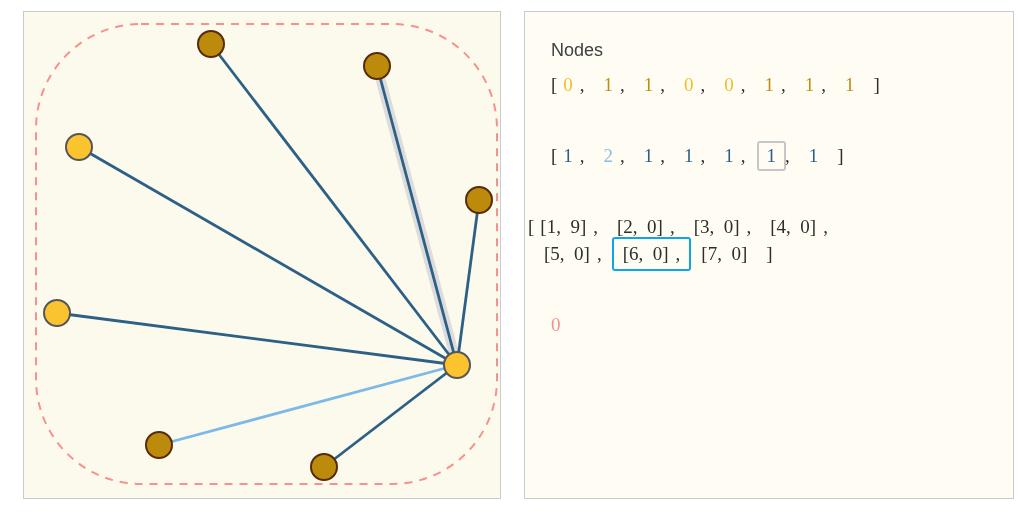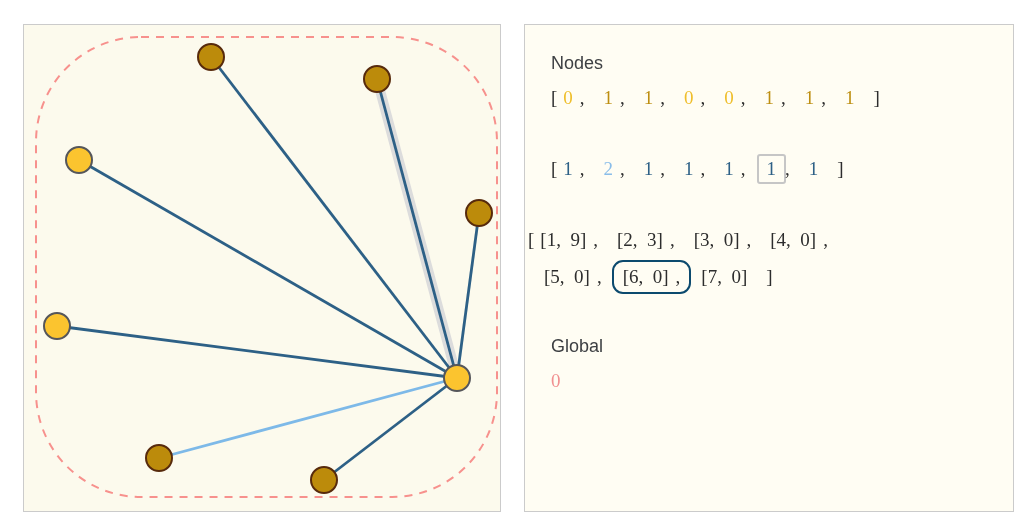--- a/index.html
+++ b/index.html
@@ -1,21 +1,21 @@
 <!DOCTYPE html>
 <html><head>
 <meta charset="utf-8">
 <style>
   html,body { margin:0; padding:0; }
   body {
     width:1024px; height:514px; background:#ffffff; position:relative;
     font-family:"Liberation Sans", sans-serif; overflow:hidden;
   }
   .panel {
-    position:absolute; top:24px; box-sizing:border-box;
+    position:absolute; top:11px; box-sizing:border-box;
     border:1px solid #cbcbcb;
   }
   #left-panel  { left:23px;  width:478px; height:488px; background:#fcfaed; }
   #right-panel { left:524px; width:490px; height:488px; background:#fffdf3;
                  padding:28px 18px 0 26px; }
 
   .sec { margin-bottom:47px; }
   .sec-title {
     font-size:18px; font-weight:400; color:#3e4043;
     margin:0 0 12px 0; line-height:21px;
@@ -27,26 +27,26 @@
   }
   .grp { display:flex; gap:7px; align-items:baseline; }
   .bracket { color:#2d2d2d; }
   .obracket { margin-right:-13px; }
   .comma { color:#2d2d2d; }
   .box {
     border:2px solid #c6c6c6; border-radius:3px;
     padding:1px 8px; margin:-3px -8px;
   }
   .box-adj {
-    border:2px solid #0c4a6e; border-radius:11px;
+    border:2px solid #0ea5e9; border-radius:3px;
     padding:3px 9px; margin:-5px -9px;
   }
   .adj-row { margin-left:-7px; }
   .adj-row.first { margin-left:-23px; }
-  .adj-row.second { margin-top:13px;align-items:center; }
+  .adj-row.second { margin-top:3px;align-items:center; }
   svg { display:block; }
 </style>
 </head>
 <body>
 
 <div id="left-panel" class="panel">
   <svg width="476" height="486" viewBox="0 0 476 486">
       <rect x="12" y="12" width="461" height="460" rx="105" fill="none" stroke="#f7918d" stroke-width="2" stroke-dasharray="8 7"></rect>
       <line x1="353" y1="54" x2="433" y2="353" stroke="#dcdcdc" stroke-width="10" stroke-linecap="round"></line>
       <line x1="187" y1="32" x2="433" y2="353" stroke="#2d6086" stroke-width="2.8"></line>
@@ -72,24 +72,23 @@
   <div class="sec">
     <div class="sec-title">Nodes</div>
     <div class="vrow" id="nodes-row"><span class="bracket obracket">[</span><span class="grp"><span style="color: rgb(239, 190, 43);">0</span><span class="comma">,</span></span><span class="grp"><span style="color: rgb(189, 142, 16);">1</span><span class="comma">,</span></span><span class="grp"><span style="color: rgb(189, 142, 16);">1</span><span class="comma">,</span></span><span class="grp"><span style="color: rgb(239, 190, 43);">0</span><span class="comma">,</span></span><span class="grp"><span style="color: rgb(239, 190, 43);">0</span><span class="comma">,</span></span><span class="grp"><span style="color: rgb(189, 142, 16);">1</span><span class="comma">,</span></span><span class="grp"><span style="color: rgb(189, 142, 16);">1</span><span class="comma">,</span></span><span class="grp"><span style="color: rgb(189, 142, 16);">1</span></span><span class="bracket">]</span></div>
   </div>
 
   <div class="sec">
     <div class="vrow" id="edges-row"><span class="bracket obracket">[</span><span class="grp"><span style="color: rgb(45, 96, 134);">1</span><span class="comma">,</span></span><span class="grp"><span style="color: rgb(138, 189, 233);">2</span><span class="comma">,</span></span><span class="grp"><span style="color: rgb(45, 96, 134);">1</span><span class="comma">,</span></span><span class="grp"><span style="color: rgb(45, 96, 134);">1</span><span class="comma">,</span></span><span class="grp"><span style="color: rgb(45, 96, 134);">1</span><span class="comma">,</span></span><span class="grp"><span class="box"><span style="color: rgb(45, 96, 134);">1</span></span><span class="comma">,</span></span><span class="grp"><span style="color: rgb(45, 96, 134);">1</span></span><span class="bracket">]</span></div>
   </div>
 
   <div class="sec">
-    <div class="vrow adj-row first" id="adj-row-1"><span class="bracket obracket">[</span><span class="grp"><span>[1,  9]</span><span class="comma">,</span></span><span class="grp"><span>[2,  3]</span><span class="comma">,</span></span><span class="grp"><span>[3,  0]</span><span class="comma">,</span></span><span class="grp"><span>[4,  0]</span><span class="comma">,</span></span></div>
+    <div class="vrow adj-row first" id="adj-row-1"><span class="bracket obracket">[</span><span class="grp"><span>[1,  9]</span><span class="comma">,</span></span><span class="grp"><span>[2,  0]</span><span class="comma">,</span></span><span class="grp"><span>[3,  0]</span><span class="comma">,</span></span><span class="grp"><span>[4,  0]</span><span class="comma">,</span></span></div>
     <div class="vrow adj-row second" id="adj-row-2"><span class="grp"><span>[5,  0]</span><span class="comma">,</span></span><span class="grp"><span class="box-adj grp"><span>[6,  0]</span><span class="comma">,</span></span></span><span class="grp"><span>[7,  0]</span></span><span class="bracket">]</span></div>
   </div>
 
   <div class="sec">
-    <div class="sec-title">Global</div>
     <div class="vrow">
       <span id="global-val" style="color: rgb(241, 144, 144);">0</span>
     </div>
   </div>
 
 </div>
 
 </body></html>

